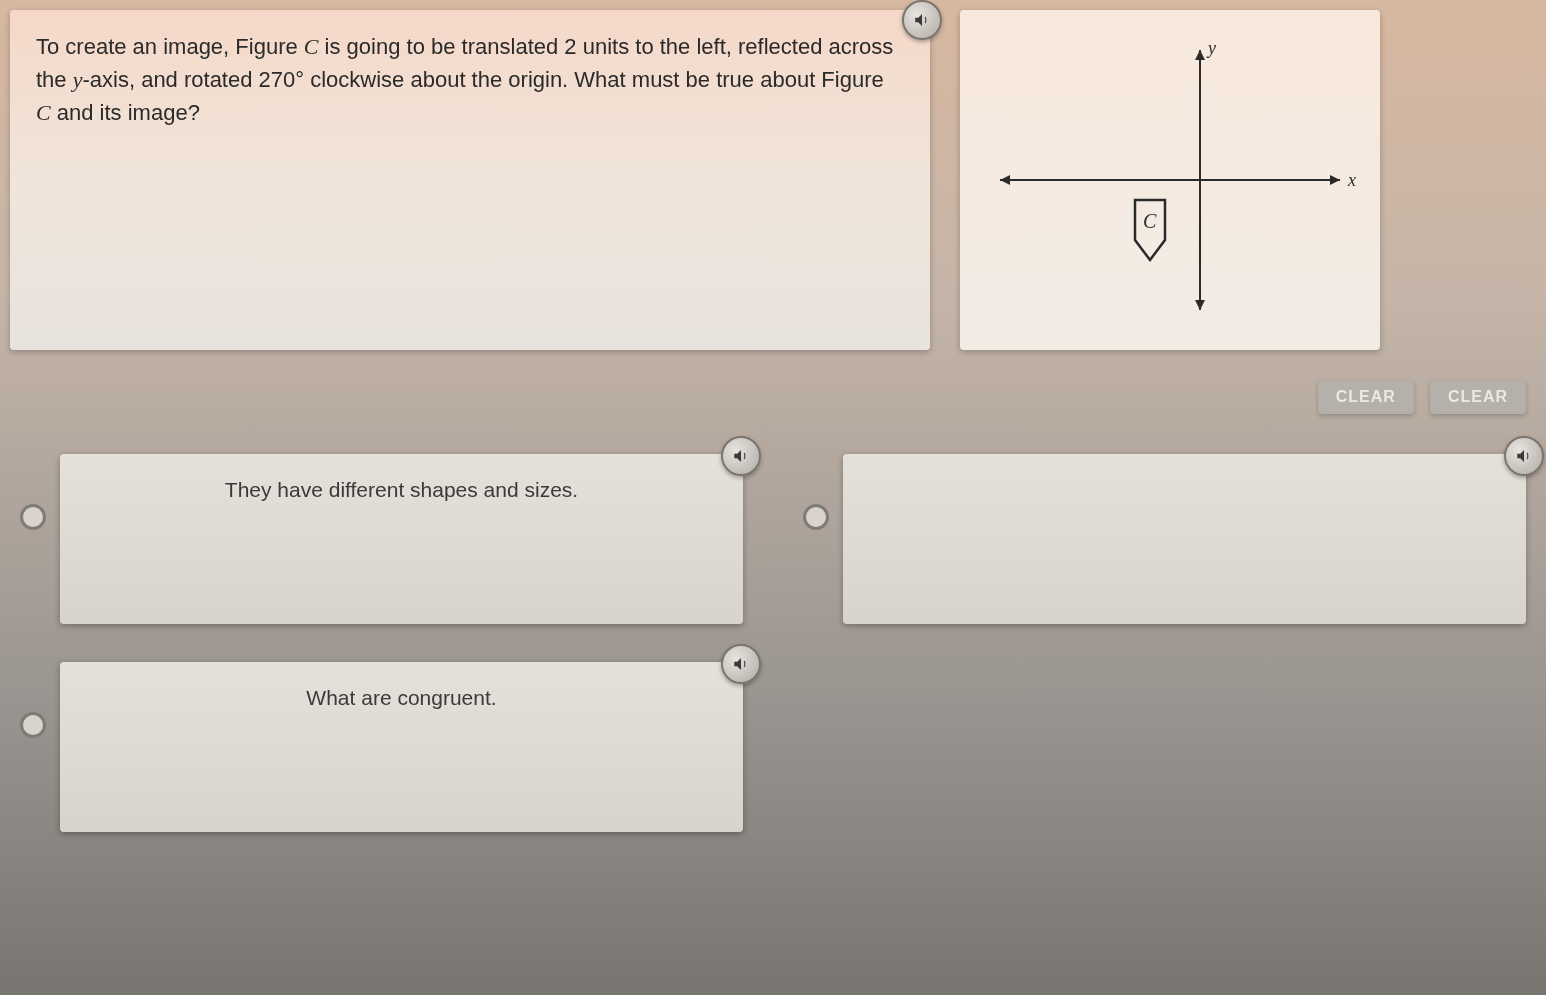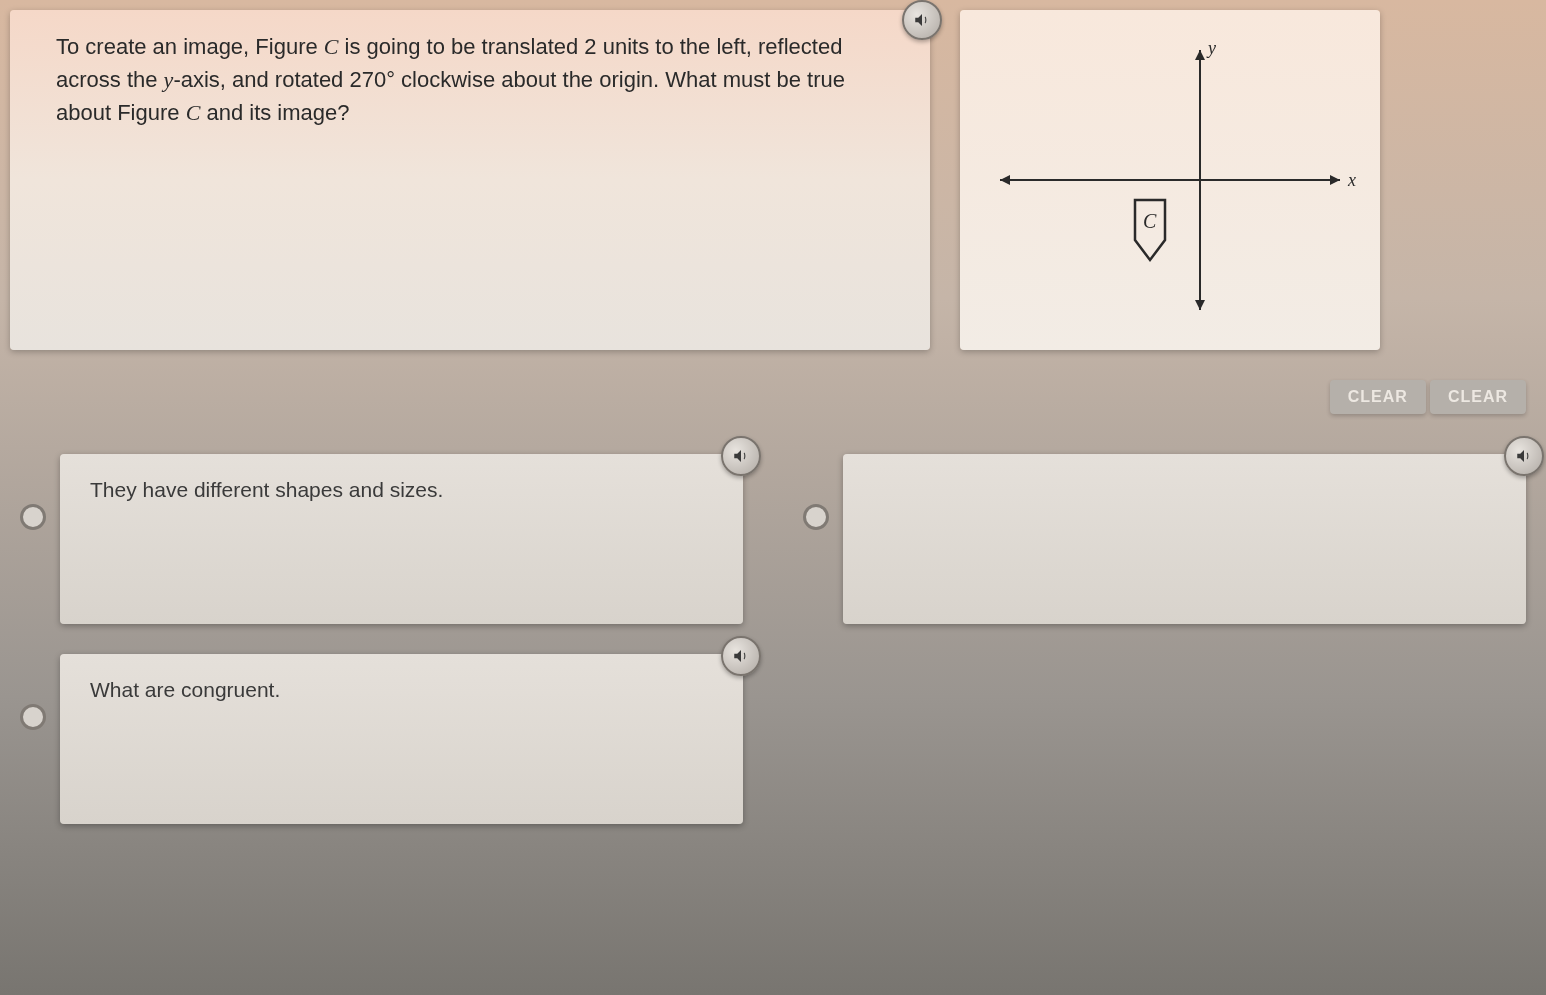--- a/index.html
+++ b/index.html
@@ -17,21 +17,21 @@
     }
     .top-row {
       display: flex;
       gap: 30px;
       margin-bottom: 30px;
     }
     .question-panel {
       position: relative;
       background: linear-gradient(180deg, #f5d8c8 0%, #f0e5db 50%, #e8e3dd 100%);
       border-radius: 4px;
-      padding: 20px 46px;
+      padding: 20px 26px;
       width: 920px;
       height: 340px;
       box-shadow: 0 2px 6px rgba(0,0,0,0.25);
     }
     .question-text {
       font-size: 22px;
       color: #2a2a2a;
       line-height: 1.5;
     }
     .italic-var {
@@ -49,41 +49,42 @@
       align-items: center;
       justify-content: center;
     }
     .axes-svg {
       width: 380px;
       height: 300px;
     }
     .actions-row {
       display: flex;
       justify-content: flex-end;
-      gap: 4px;
+      gap: 16px;
       padding-right: 10px;
       margin-bottom: 40px;
     }
     .action-btn {
       background: #b5b0aa;
       color: #ede8e2;
       border: none;
       border-radius: 4px;
       padding: 8px 18px;
       font-size: 16px;
       font-weight: bold;
       letter-spacing: 1px;
       cursor: pointer;
       box-shadow: 0 2px 4px rgba(0,0,0,0.2);
     }
     .options-grid {
       display: grid;
       grid-template-columns: 1fr 1fr;
-      gap: 30px 60px;
+      gap: 38px 60px;
       padding: 0 10px;
+      text-align: center;
     }
     .option-row {
       display: flex;
       align-items: flex-start;
       position: relative;
     }
     .radio-circle {
       width: 26px;
       height: 26px;
       border: 3px solid #807a74;

